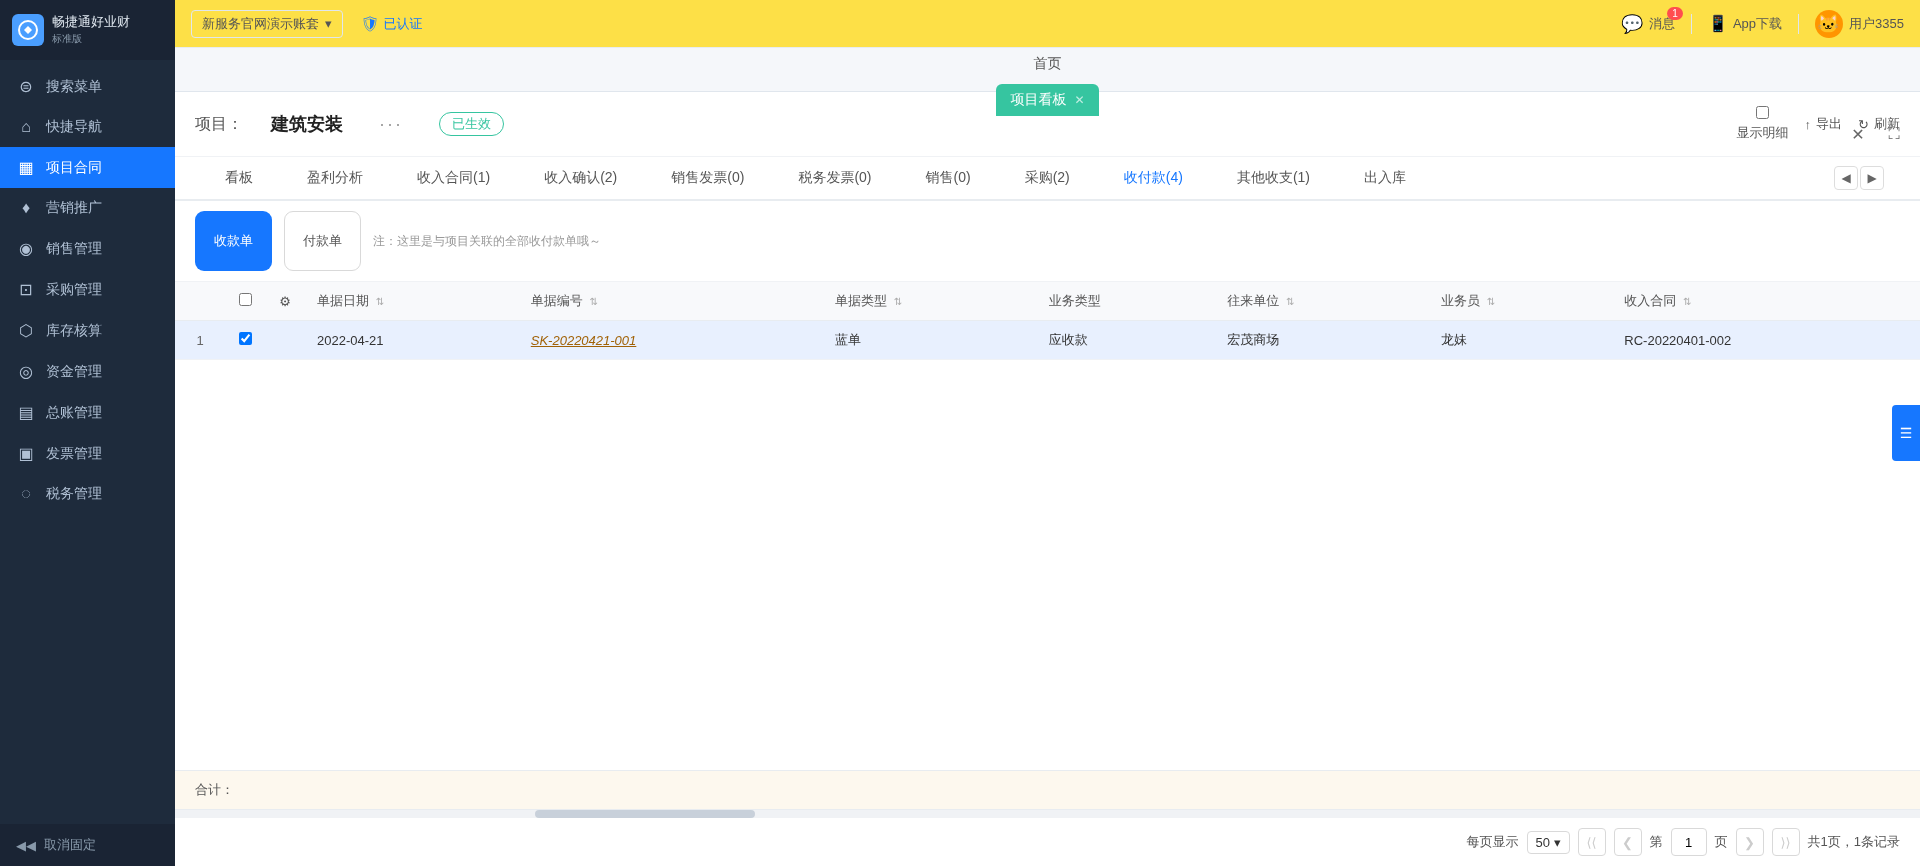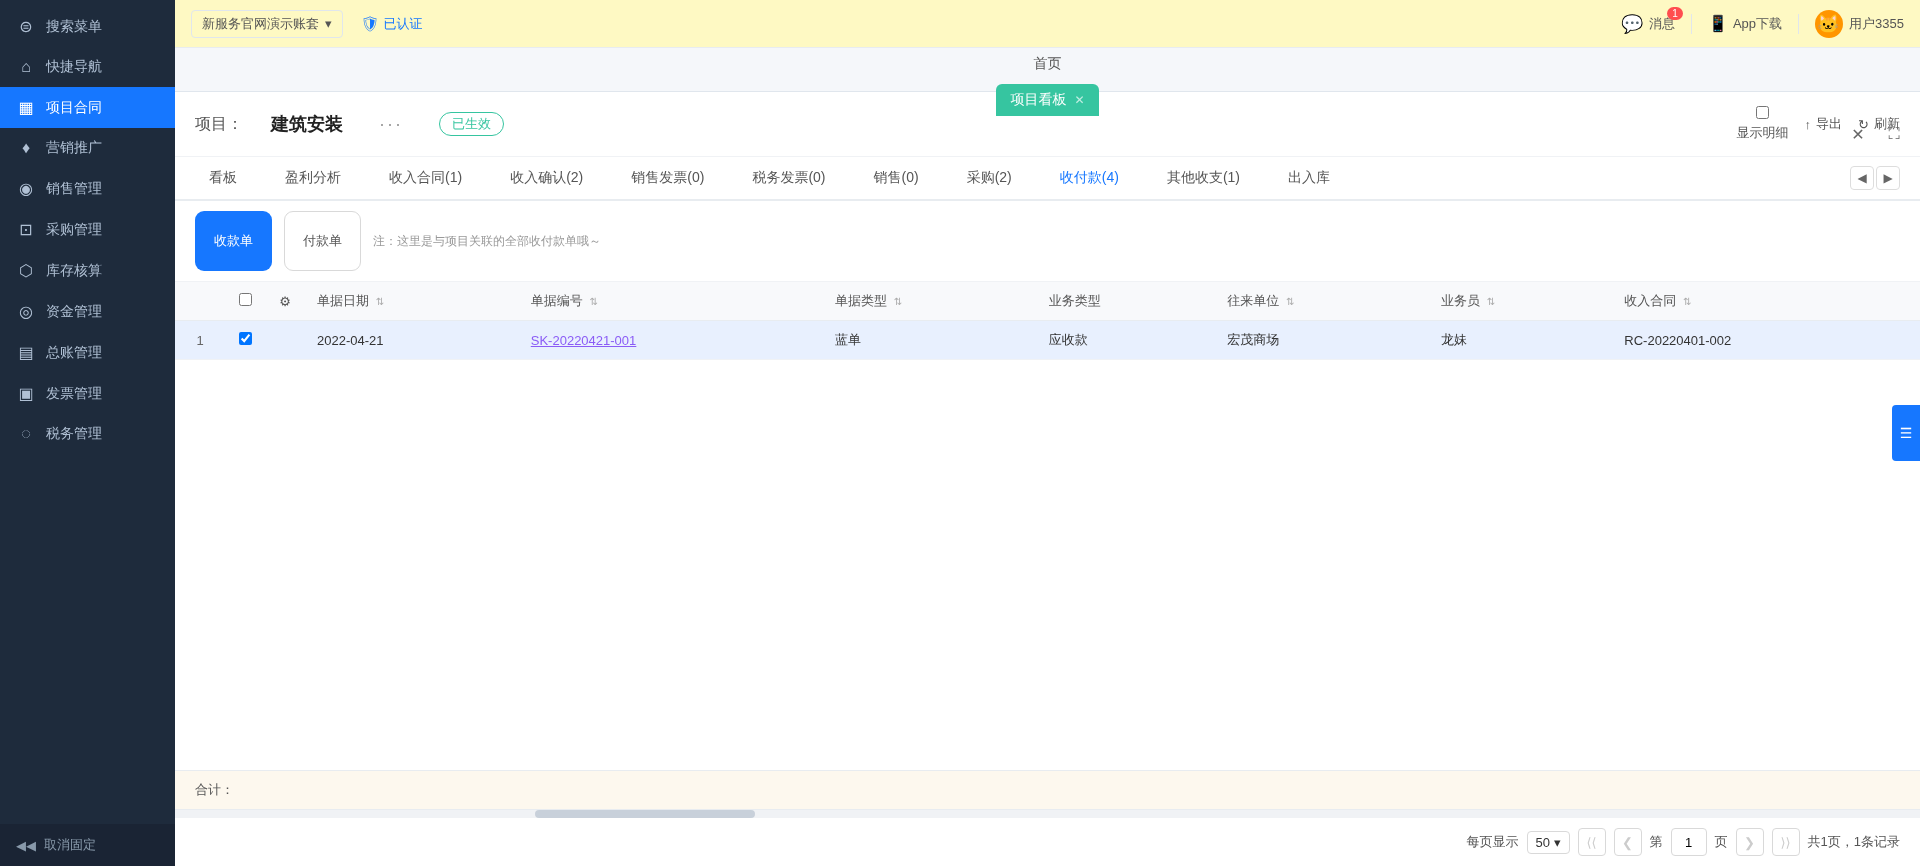--- a/index.html
+++ b/index.html
@@ -79,21 +79,21 @@
       flex: 1;
       display: flex;
       flex-direction: column;
       height: 100%;
       background: #f0f2f5;
       overflow: hidden;
     }
 
     
     .topbar {
-      background: #fef9c3;
+      background: #fde047;
       height: 48px;
       display: flex;
       align-items: center;
       padding: 0 16px;
       border-bottom: 1px solid #e8ecf0;
       gap: 12px;
       flex-shrink: 0;
     }
     .topbar-left {
       display: flex;
@@ -270,25 +270,25 @@
       font-size: 13px;
       color: #555;
       flex-direction: column;
     }
     .checkbox-label input { cursor: pointer; }
 
     
     .sub-tabs {
       display: flex;
       align-items: center;
-      padding: 0 16px;
+      padding: 0 32px;
       border-bottom: 2px solid #e8ecf0;
       flex-shrink: 0;
       overflow-x: auto;
-      gap: 12px;
+      gap: 18px;
     }
     .sub-tabs::-webkit-scrollbar { height: 0; }
     .sub-tab {
       padding: 12px 18px;
       cursor: pointer;
       font-size: 14px;
       color: #555;
       white-space: nowrap;
       border-bottom: 2px solid transparent;
       margin-bottom: -2px;
@@ -359,23 +359,24 @@
     tbody tr {
       border-bottom: 1px solid #f0f2f5;
     }
     tbody tr.selected { background: #e8f0fe; }
     tbody td {
       padding: 10px 12px;
       color: #333;
       white-space: nowrap;
     }
     .link-cell {
-      color: #8b5cf6;
+      color: #a16207;
       cursor: pointer;
       text-decoration: underline;
+      font-style: italic;
     }
     .col-num { width: 50px; text-align: center; color: #666; }
     .col-cb { width: 40px; text-align: center; }
     .gear-col { width: 40px; text-align: center; }
 
     
     .summary-row {
       background: #fdf8ee;
       border-top: 1px solid #e8ecf0;
       padding: 10px 20px;
@@ -446,20 +447,32 @@
       border: 1px solid #d9d9d9;
       border-radius: 4px;
       text-align: center;
       font-size: 13px;
     }
   </style>
 </head>
 <body>
 
 <div class="sidebar">
+  <div class="sidebar-header">
+    <div class="sidebar-logo">
+      <svg width="22" height="22" viewBox="0 0 22 22" fill="none">
+        <circle cx="11" cy="11" r="9" stroke="white" stroke-width="2"></circle>
+        <path d="M7 11 L11 7 L15 11 L11 15 Z" fill="white"></path>
+      </svg>
+    </div>
+    <div>
+      <div class="sidebar-title">畅捷通好业财</div>
+      <div class="sidebar-badge">标准版</div>
+    </div>
+  </div>
 
   <div class="sidebar-scroll">
     <div class="sidebar-item">
       <span class="sidebar-item-icon">⊜</span>
       <span>搜索菜单</span>
     </div>
     <div class="sidebar-item">
       <span class="sidebar-item-icon">⌂</span>
       <span>快捷导航</span>
     </div>

